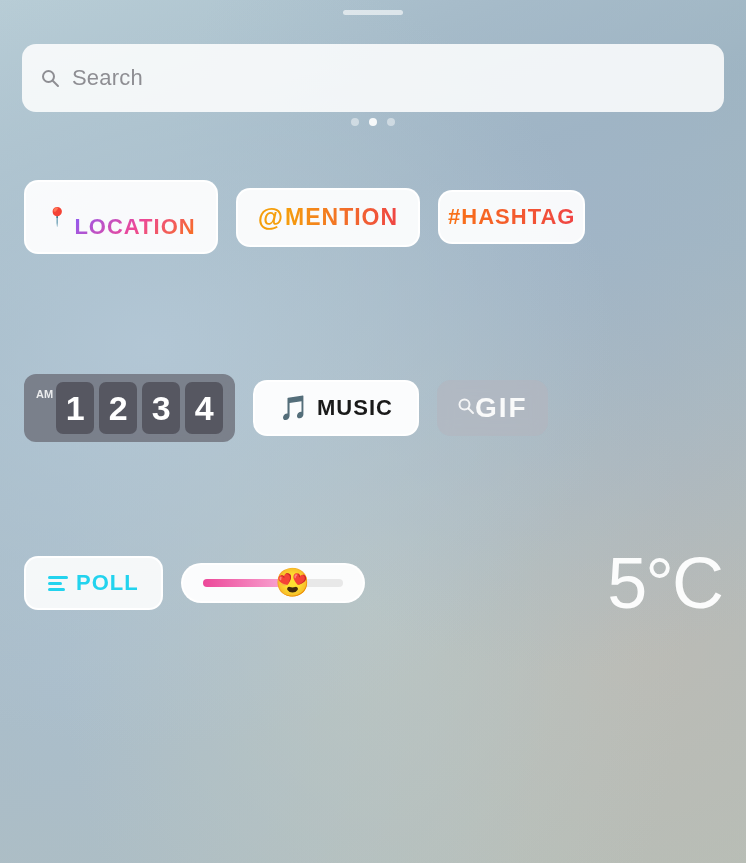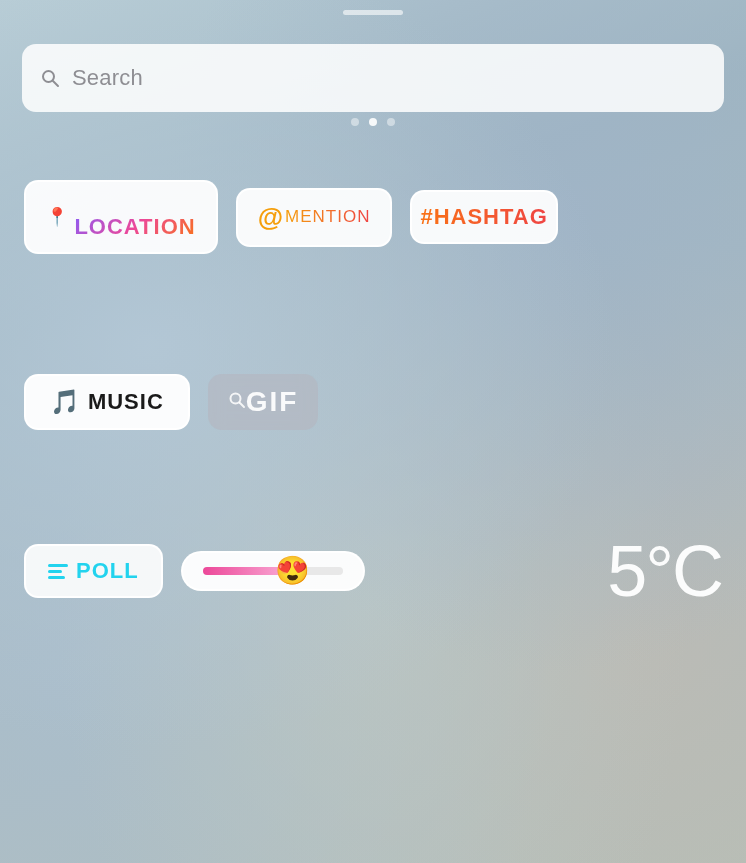--- a/index.html
+++ b/index.html
@@ -147,22 +147,22 @@
       gap: 2px;
     }
 
     .mention-at {
       font-size: 26px;
       font-weight: 800;
       color: #F59E0B;
     }
 
     .mention-text {
-      font-size: 17px;
-      font-weight: 400;
+      font-size: 23px;
+      font-weight: 700;
       background: linear-gradient(90deg, #F59E0B, #EF4444);
       -webkit-background-clip: text;
       -webkit-text-fill-color: transparent;
       background-clip: text;
       letter-spacing: 1px;
     }
 
     
     .sticker-hashtag {
       background: rgba(255,255,255,0.92);
@@ -356,20 +356,35 @@
     </div>
 
     <div class="sticker sticker-hashtag">
       <span class="hashtag-text">#HASHTAG</span>
     </div>
 
   </div>
 
   <div class="row row-2">
 
+    <div class="sticker-clock">
+      <span class="clock-am">AM</span>
+      <div class="clock-digit">
+          <span>1</span>
+        </div>
+      <div class="clock-digit">
+          <span>2</span>
+        </div>
+      <div class="clock-digit">
+          <span>3</span>
+        </div>
+      <div class="clock-digit">
+          <span>4</span>
+        </div>
+    </div>
 
     <div class="sticker sticker-music">
       <span class="music-note">🎵</span>
       <span class="music-text">MUSIC</span>
     </div>
 
     <div class="sticker-gif">
       <span class="gif-search-icon">
         <svg width="18" height="18" viewBox="0 0 18 18" fill="none">
           <circle cx="7.5" cy="7.5" r="5" stroke="rgba(255,255,255,0.85)" stroke-width="2"></circle>

